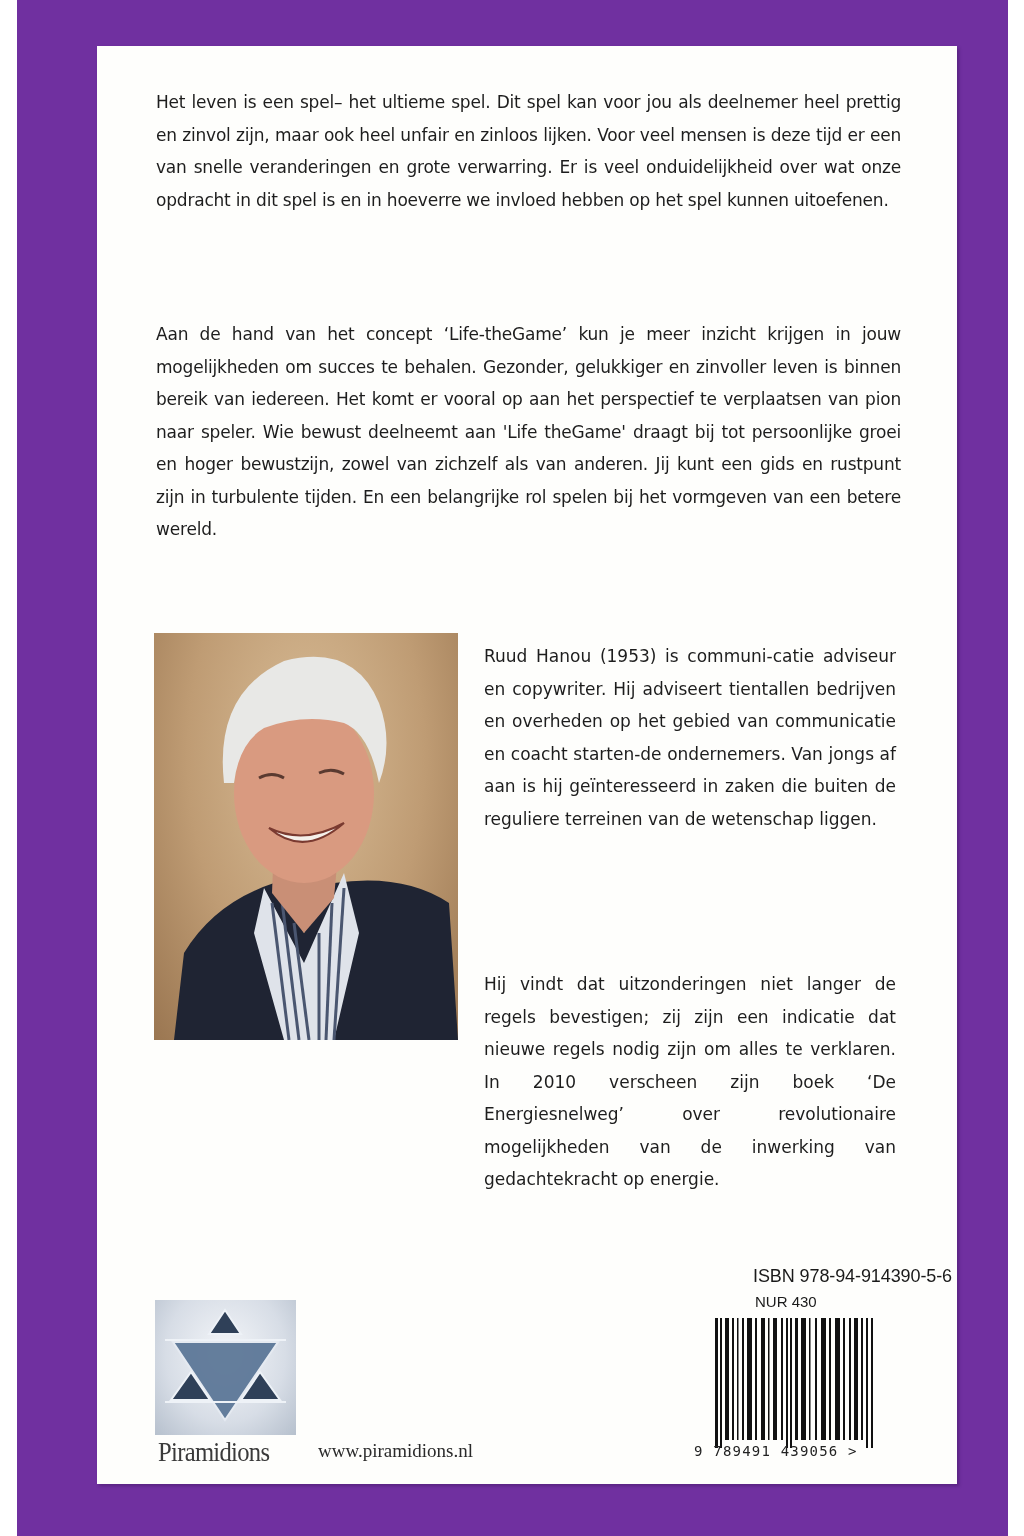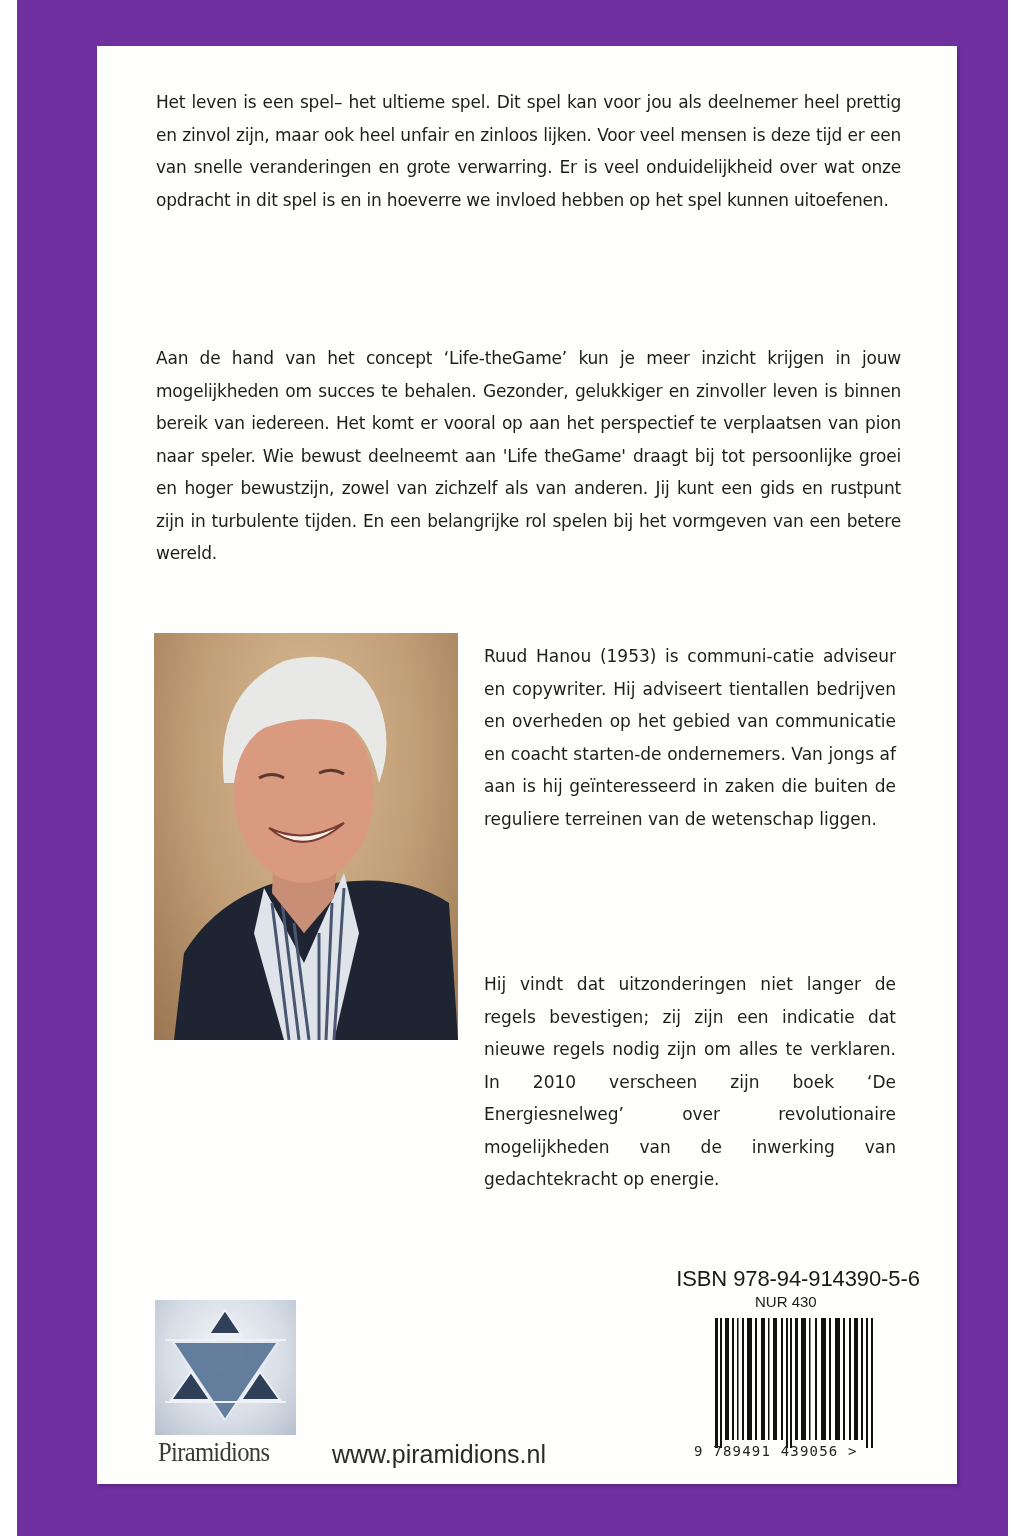--- a/index.html
+++ b/index.html
@@ -21,36 +21,36 @@
       position: absolute;
       color: #1d1d1d;
       font-size: 17px;
       line-height: 32.5px;
       text-align: justify;
       letter-spacing: -0.2px;
       word-spacing: 0px;
     }
     .text p { margin: 0; }
     .intro-1 { left: 156px; top: 86px; width: 745px; }
-    .intro-2 { left: 156px; top: 318px; width: 745px; margin-top: 24px; }
+    .intro-2 { left: 156px; top: 318px; width: 745px; }
     .bio-1 { left: 484px; top: 640px; width: 412px; letter-spacing: 0px; }
     .bio-2 { left: 484px; top: 968px; width: 412px; letter-spacing: 0px; }
     .text p.last { text-align-last: left; }
 
     .photo {
       position: absolute; left: 154px; top: 633px; width: 304px; height: 407px;
       background: radial-gradient(ellipse at 50% 30%, #d8bc96 0%, #bf9c74 55%, #9a7651 100%);
       overflow: hidden;
     }
     .photo svg { width: 100%; height: 100%; display: block; }
 
     .isbn {
-      position: absolute; left: 668px; top: 1266px; width: 260px;
+      position: absolute; left: 692px; top: 1266px; width: 260px;
       font-family: "Liberation Sans", sans-serif;
-      font-size: 22px; color: #1a1a1a; text-align: center; letter-spacing: -0.1px;
+      font-size: 18px; color: #1a1a1a; text-align: right; letter-spacing: -0.1px;
     }
     .nur {
       position: absolute; left: 755px; top: 1293px; width: 120px;
       font-family: "Liberation Sans", sans-serif;
       font-size: 15px; color: #1a1a1a;
     }
     .barcode {
       position: absolute; left: 713px; top: 1318px; width: 175px; height: 130px;
     }
     .barcode svg { display: block; }
@@ -65,23 +65,23 @@
       background: radial-gradient(ellipse at 50% 40%, #f4f6f9 0%, #d7dde6 60%, #b6c0cd 100%);
     }
     .logo svg { width: 100%; height: 100%; display: block; }
     .logo-name {
       position: absolute; left: 158px; top: 1436px;
       font-family: "Liberation Serif", serif;
       font-size: 28px; color: #3a3a3a; letter-spacing: -0.8px;
       transform: scaleX(0.88); transform-origin: left top;
     }
     .website {
-      position: absolute; left: 332px; top: 1440px;
-      font-family: Liberation Sans, sans-serif;
-      font-size: 25px; color: #2a2a2a;
+      position: absolute; left: 318px; top: 1440px;
+      font-family: Liberation Serif, serif;
+      font-size: 19px; color: #2a2a2a;
     }
   </style>
 </head>
 <body>
 
 <div class="purple-bg"></div>
 <div class="panel"></div>
 
 <div class="text intro-1">
   <p class="last">Het leven is een spel– het ultieme spel. Dit spel kan voor jou als deelnemer heel prettig en zinvol zijn, maar ook heel unfair en zinloos lijken. Voor veel mensen is deze tijd er een van snelle veranderingen en grote verwarring. Er is veel onduidelijkheid over wat onze opdracht in dit spel is en in hoeverre we invloed hebben op het spel kunnen uitoefenen.</p>

